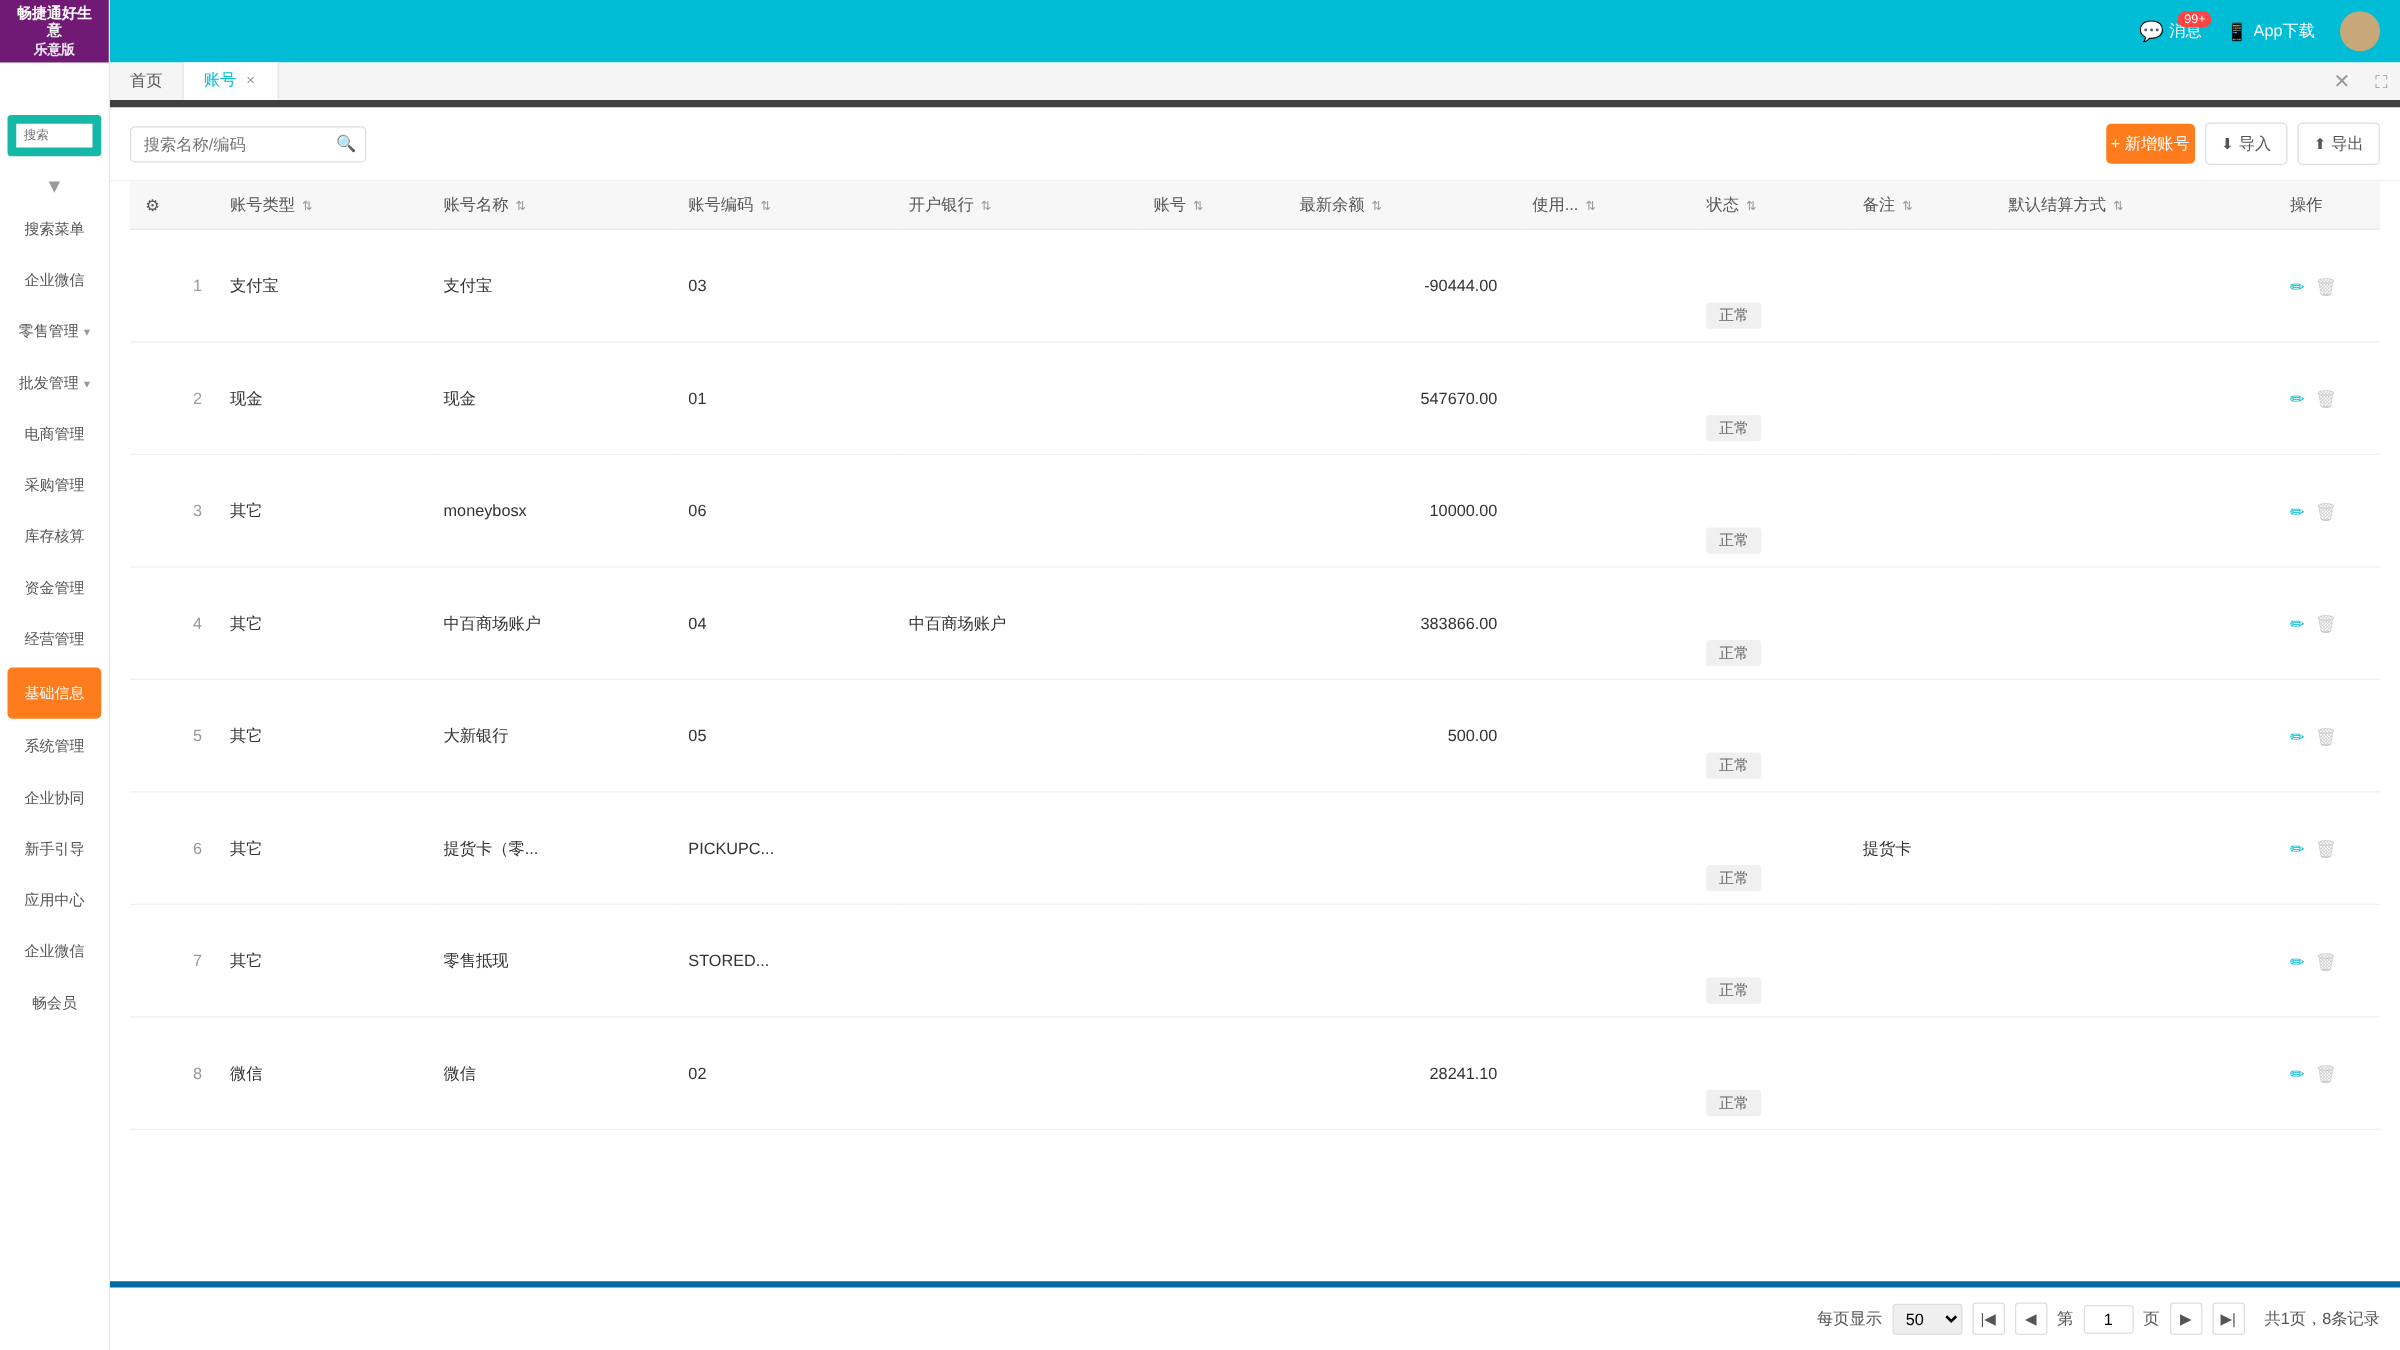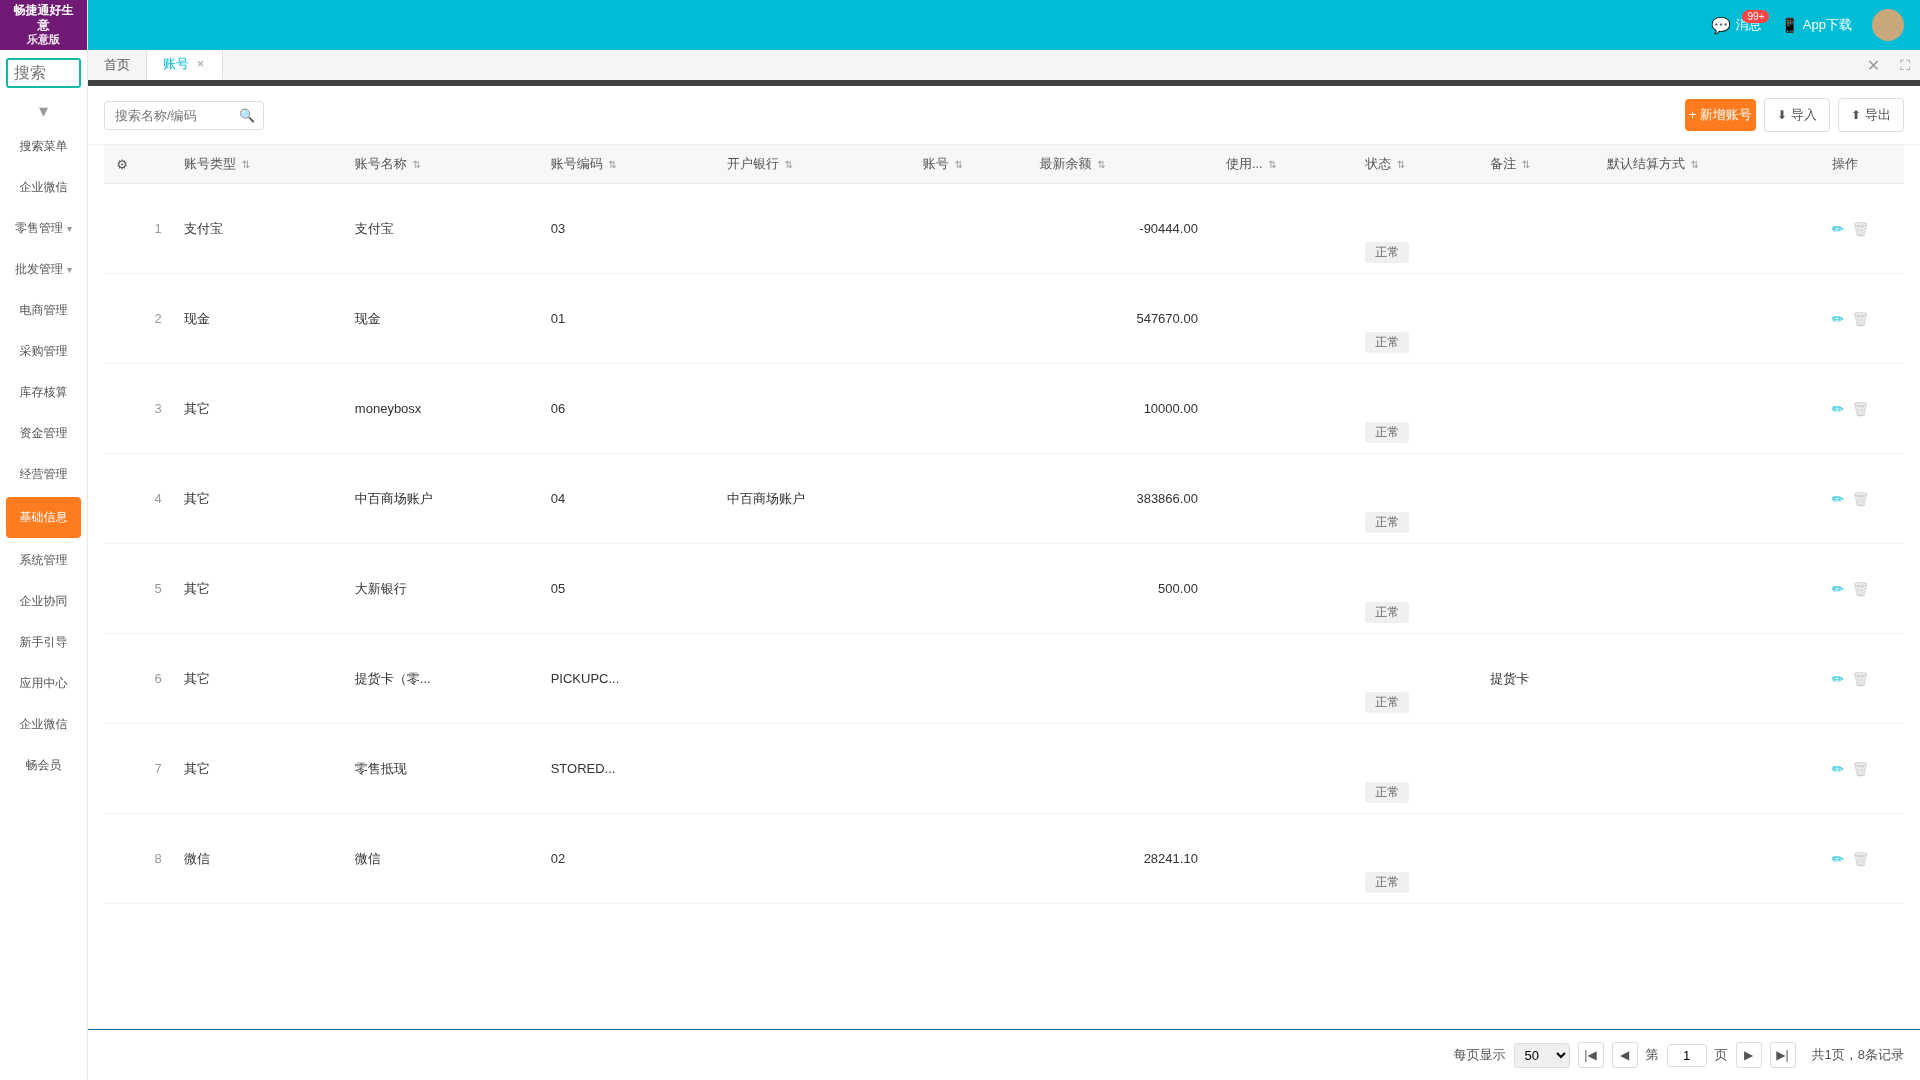--- a/index.html
+++ b/index.html
@@ -3,21 +3,21 @@
   <meta charset="utf-8">
   <style>
     * { box-sizing: border-box; margin: 0; padding: 0; }
     body { font-family: "Microsoft YaHei", "PingFang SC", sans-serif; font-size: 13px; background: #f0f2f5; display: flex; height: 1080px; width: 1920px; overflow: hidden; }
 
     
     .sidebar { width: 88px; background: #fff; display: flex; flex-direction: column; align-items: center; border-right: 1px solid #e8e8e8; height: 100%; }
     .sidebar-logo { width: 100%; background: #701a75; padding: 8px; display: flex; align-items: center; justify-content: center; height: 50px; }
     .logo-text { color: white; font-size: 12px; font-weight: bold; text-align: center; line-height: 1.2; }
     .sidebar-search { width: 100%; padding: 8px 6px; }
-    .sidebar-search input { width: 100%; border: 2px solid #14b8a6; border-radius: 3px; padding: 4px 6px; font-size: 16px; }
+    .sidebar-search input { width: 100%; border: 7px solid #14b8a6; border-radius: 3px; padding: 4px 6px; font-size: 10px; margin-top: 34px; }
     .sidebar-dropdown { width: 100%; display: flex; justify-content: center; padding: 4px 0; }
     .sidebar-item { width: 100%; padding: 12px 4px; text-align: center; cursor: pointer; font-size: 12px; color: #555; transition: background 0.2s; }
     .sidebar-item.active { background: #ff7c1e; color: white; border-radius: 4px; margin: 2px 6px; width: calc(100% - 12px); }
 
     
     .main { flex: 1; display: flex; flex-direction: column; height: 100%; overflow: hidden; }
 
     
     .topbar { height: 50px; background: #00bcd4; display: flex; align-items: center; justify-content: flex-end; padding: 0 16px; gap: 20px; }
     .topbar-msg { display: flex; align-items: center; gap: 4px; color: white; font-size: 13px; cursor: pointer; position: relative; }
@@ -51,21 +51,21 @@
     th { padding: 10px 8px; text-align: left; font-weight: 500; color: #555; border-bottom: 1px solid #e8e8e8; white-space: nowrap; font-size: 13px; }
     th .sort-icon { color: #999; font-size: 10px; margin-left: 2px; }
     td { padding: 10px 8px; border-bottom: 1px solid #f0f0f0; color: #333; font-size: 13px; white-space: nowrap; }
     .status-badge { display: inline-block; padding: 2px 10px; border-radius: 3px; font-size: 12px; background: #f0f0f0; color: #666; margin-top: 48px; }
     .status-normal { background: #f0f0f0; color: #666; }
     .action-btns { display: flex; align-items: center; gap: 8px; }
     .btn-edit { color: #00bcd4; cursor: pointer; font-size: 14px; border: none; background: none; }
     .btn-delete { color: #ccc; cursor: pointer; font-size: 14px; border: none; background: none; }
 
     
-    .pagination { padding: 12px 16px; display: flex; align-items: center; justify-content: flex-end; gap: 8px; border-top: 1px solid #0369a1; font-size: 13px; color: #555; }
+    .pagination { padding: 12px 16px; display: flex; align-items: center; justify-content: flex-end; gap: 8px; border-top: 5px solid #0369a1; font-size: 13px; color: #555; }
     .pagination select { border: 1px solid #ddd; border-radius: 3px; padding: 3px 6px; font-size: 13px; }
     .page-btn { width: 26px; height: 26px; border: 1px solid #ddd; border-radius: 3px; background: white; cursor: pointer; display: flex; align-items: center; justify-content: center; color: #555; font-size: 12px; }
     .page-btn:disabled { color: #ccc; cursor: default; }
     .page-input { width: 40px; text-align: center; border: 1px solid #ddd; border-radius: 3px; padding: 3px 4px; font-size: 13px; }
   </style>
 </head>
 <body>
 
 <div class="sidebar">
   <div class="sidebar-logo">
@@ -155,21 +155,21 @@
     <div style="flex:1"></div>
     <div style="padding:0 10px;color:#999;cursor:pointer;font-size:16px">✕</div>
     <div style="padding:0 10px;color:#999;cursor:pointer;font-size:14px">⛶</div>
   </div>
 
   <div class="content">
 
     <div class="toolbar">
       <div class="toolbar-left">
         <div class="search-box">
-          <input type="text" style="border: 1px solid rgb(221, 221, 221); border-radius: 4px; padding: 6px 30px 6px 10px; font-size: 13px; width: 160px; outline: none;" placeholder="搜索名称/编码">
+          <input type="text" style="border: 1px solid rgb(221, 221, 221); border-radius: 4px; padding: 6px 30px 6px 10px; font-size: 13px; width: 189px; outline: none;" placeholder="搜索名称/编码">
           <span class="search-icon">🔍</span>
         </div>
       </div>
       <div class="toolbar-right">
         <button class="btn-add">+ 新增账号</button>
         <button class="btn-import">
           <span style="font-size:12px">⬇</span>
           <span>导入</span>
         </button>
         <button class="btn-export">

